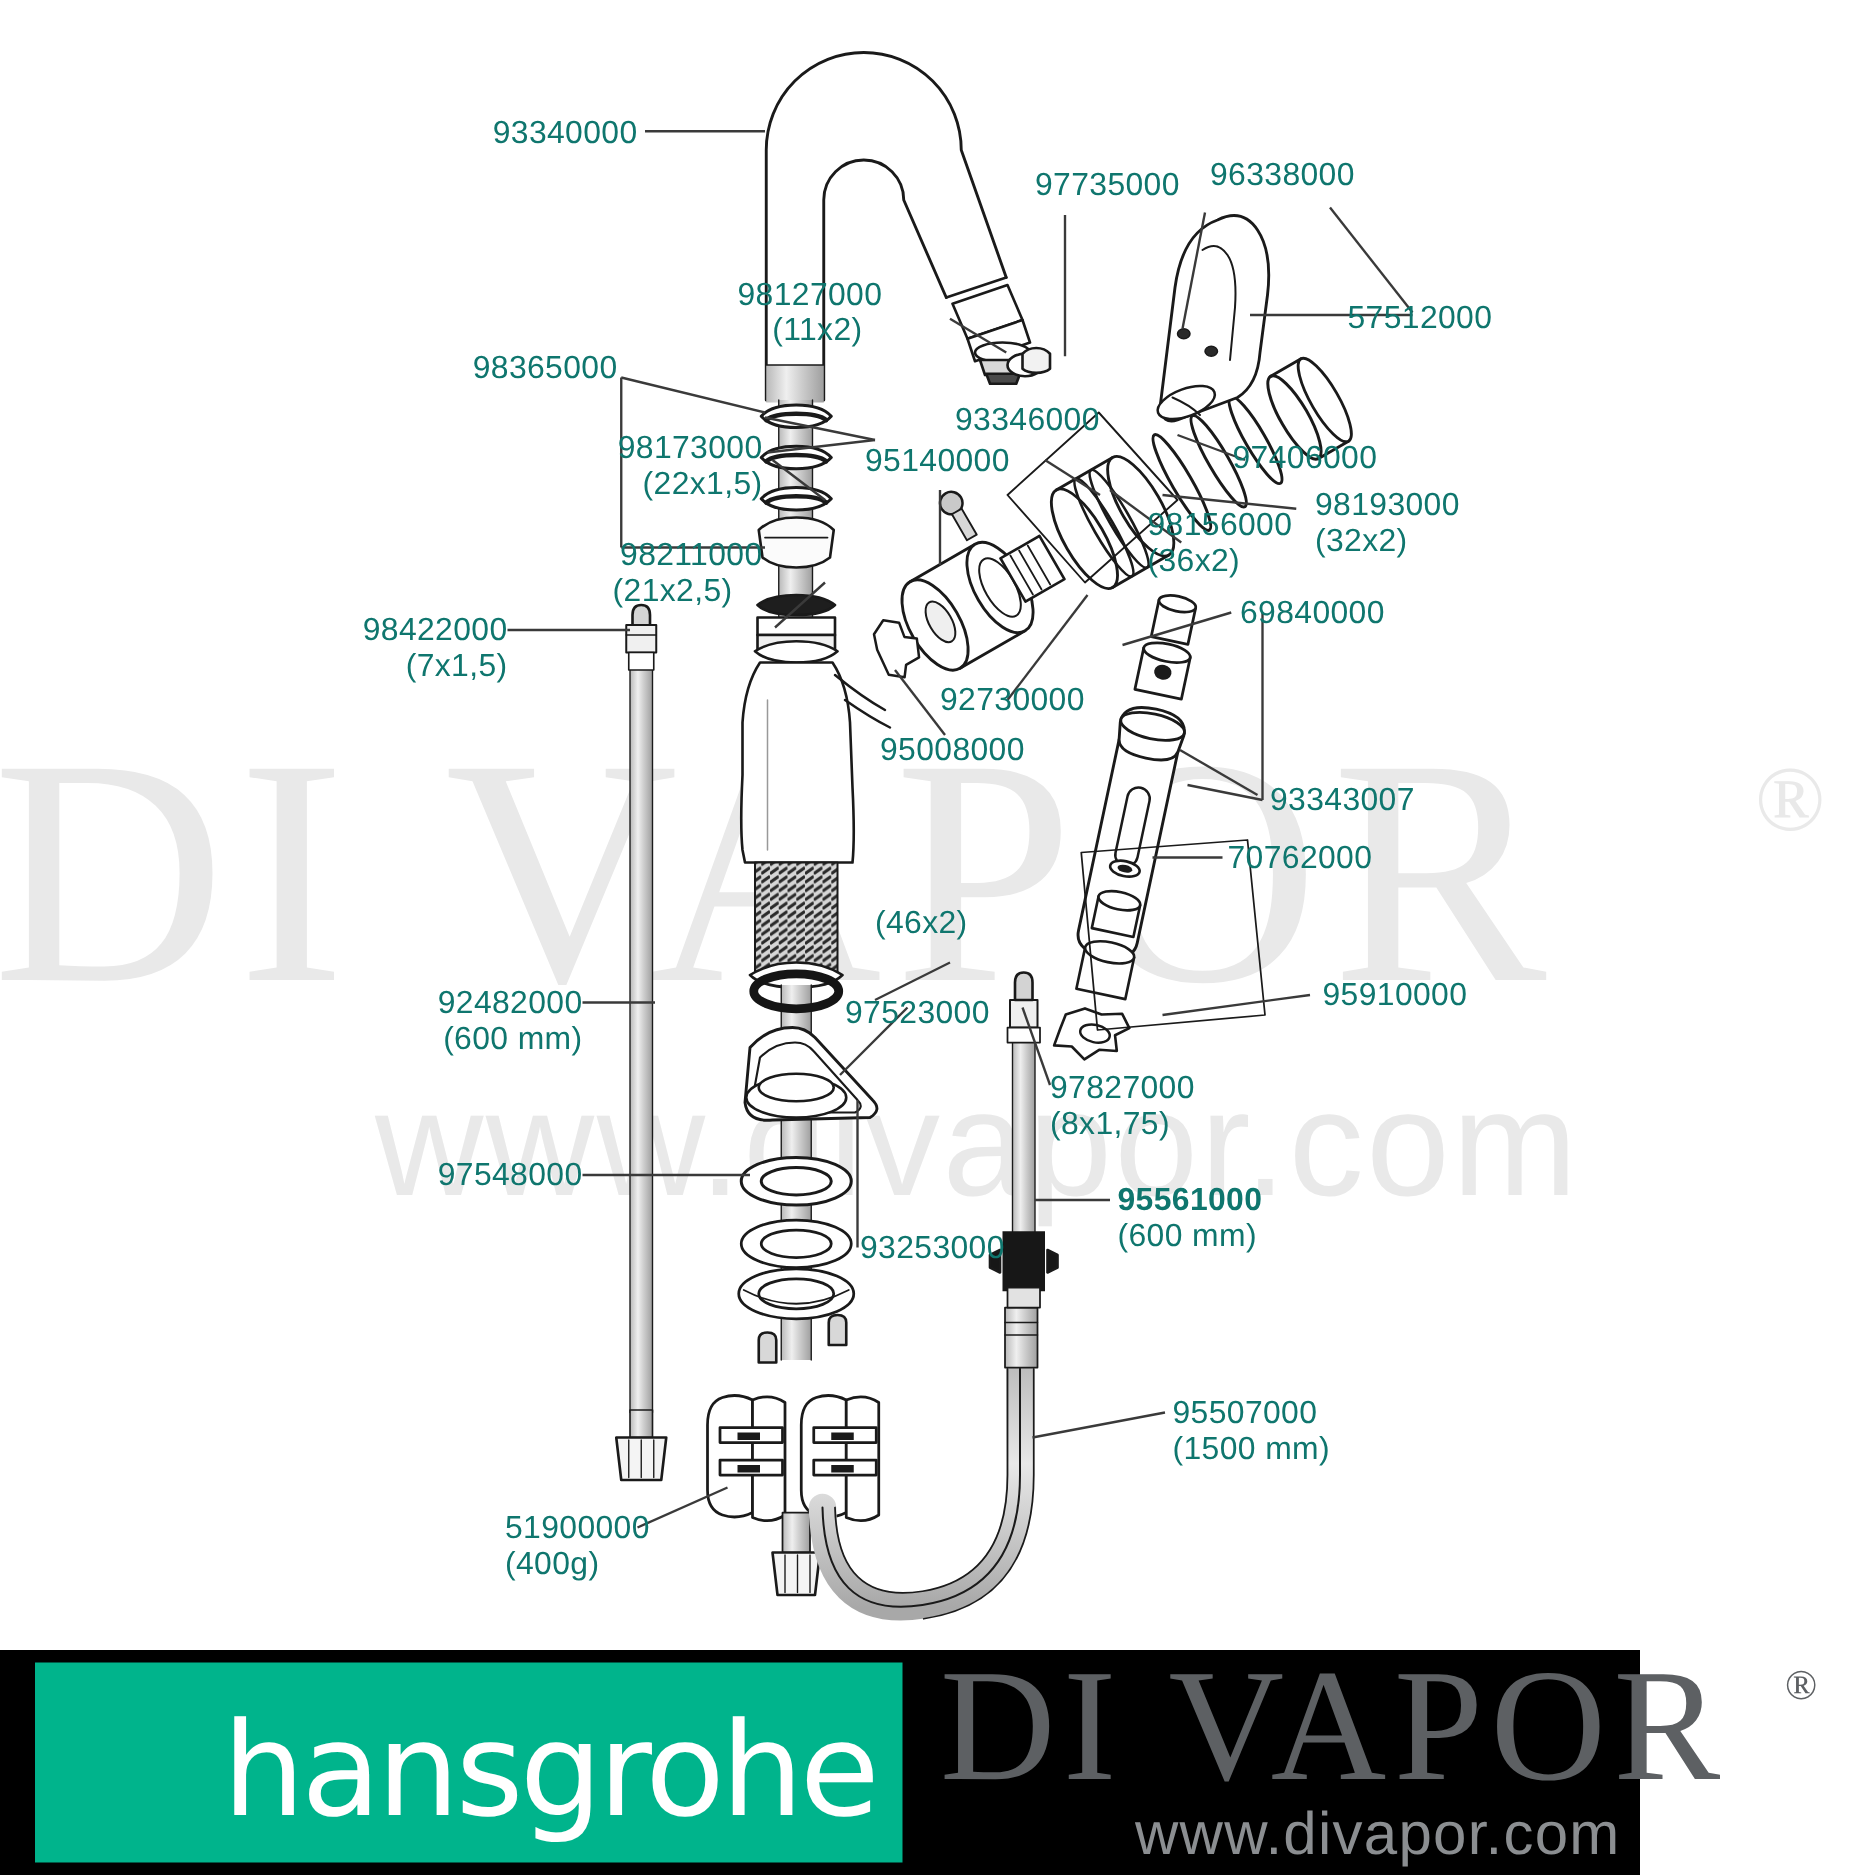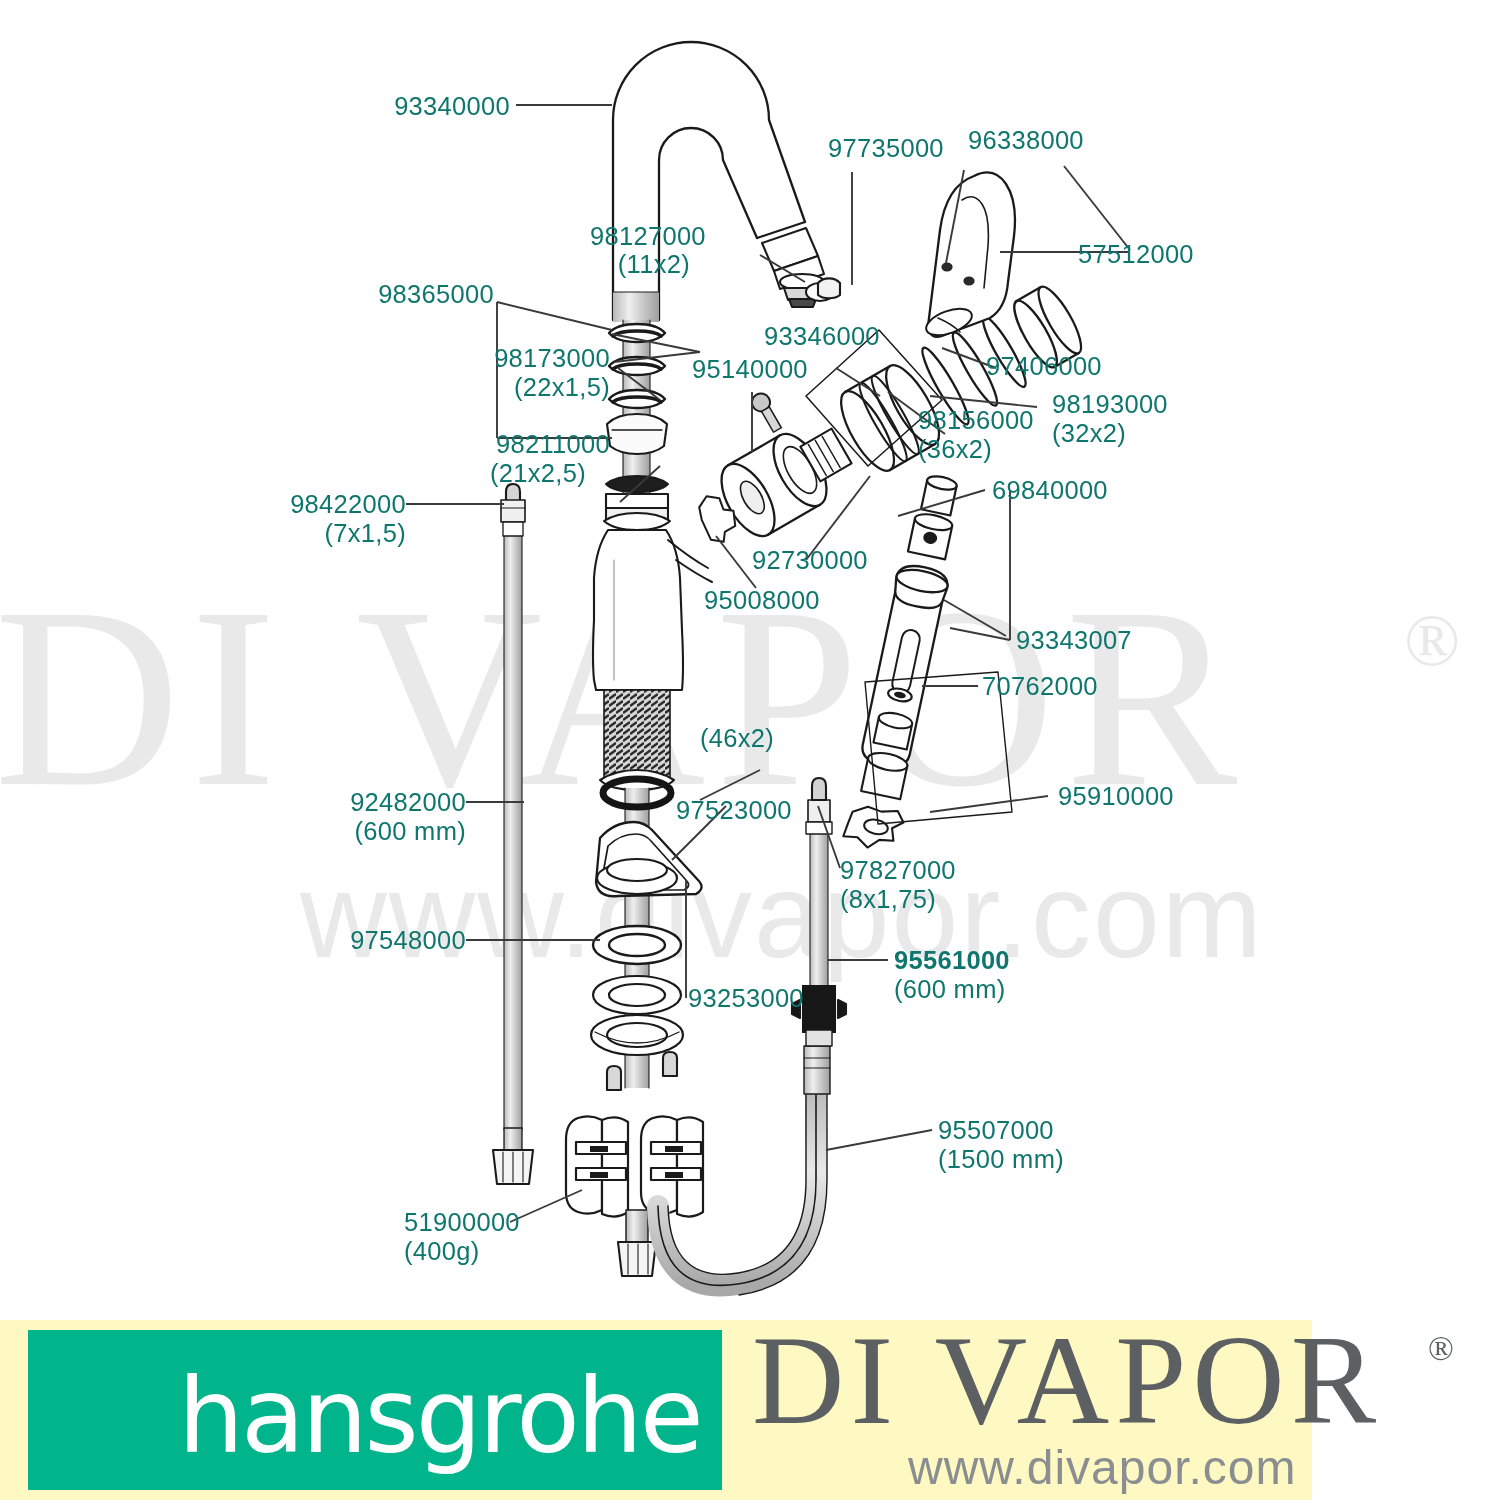--- a/index.html
+++ b/index.html
@@ -13,21 +13,21 @@
   #wm-url{left:300px;top:855px;font-size:120px;letter-spacing:2px;line-height:1;}
 
   
   #art{position:absolute;left:0;top:0;width:1500px;height:1500px;z-index:2;}
 
   
   .lbl{position:absolute;z-index:4;color:#0f766e;font-size:25.5px;line-height:29px;white-space:pre;letter-spacing:.3px;}
   .lbl.r{text-align:right;}
 
   
-  #footer{position:absolute;left:0;top:1320px;width:1312px;height:180px;background:#fef9c3;z-index:6;}
+  #footer{position:absolute;left:0;top:1320px;width:1312px;height:180px;background:#000000;z-index:6;}
   #hg-box{position:absolute;left:28px;top:10px;width:694px;height:160px;background:#00b48c;}
   #hg-word{position:absolute;left:150px;top:34px;font-size:104px;color:#fff;font-family:"DejaVu Sans",sans-serif;letter-spacing:-3px;font-weight:400;line-height:1;}
   #dv-word{position:absolute;left:752px;top:-4px;font-family:"Liberation Serif",serif;font-size:128px;color:#5d6063;letter-spacing:6px;line-height:1;white-space:nowrap;}
   #dv-reg{position:absolute;left:1428px;top:10px;font-family:"Liberation Serif",serif;font-size:34px;color:#5d6063;}
   #dv-url{position:absolute;left:908px;top:124px;font-size:48px;color:#8b8e91;letter-spacing:1px;line-height:1;}
 </style>
 </head>
 <body>
 
 <div id="page">

